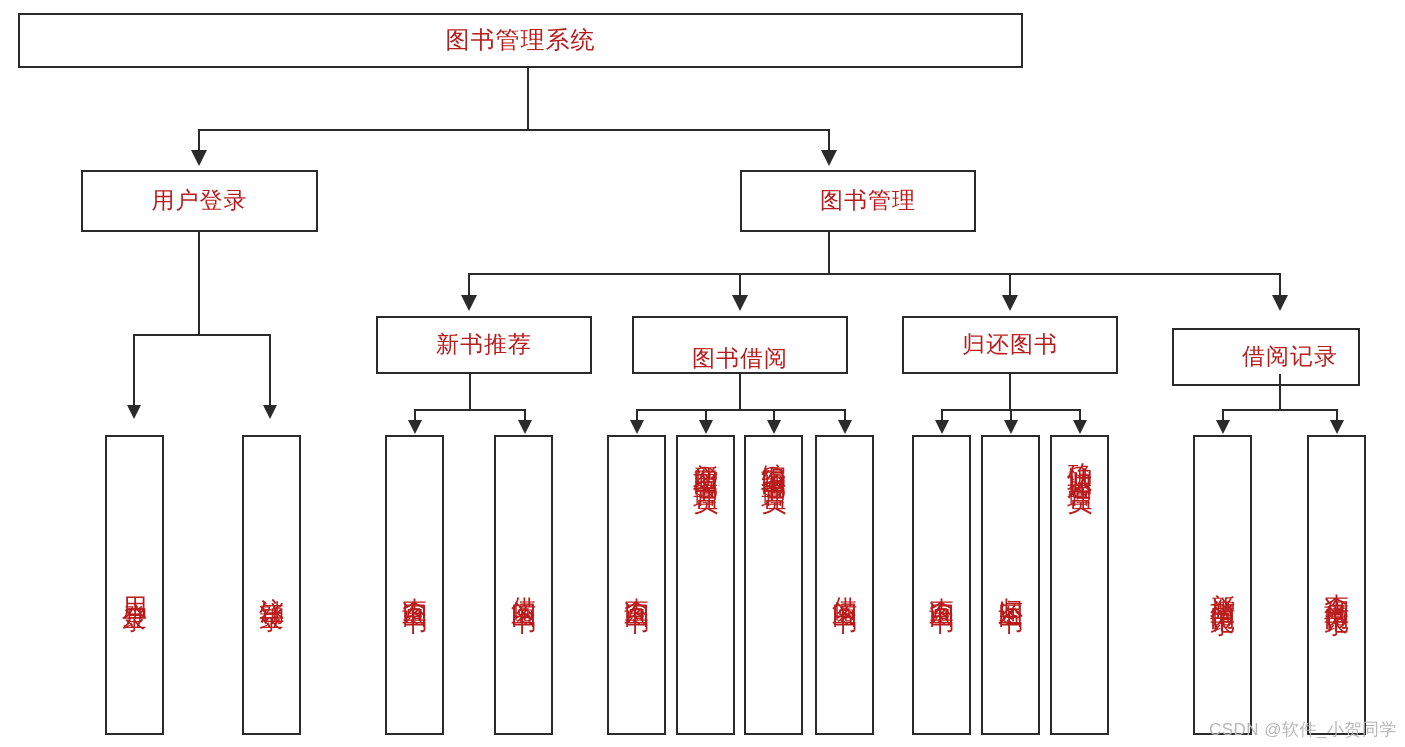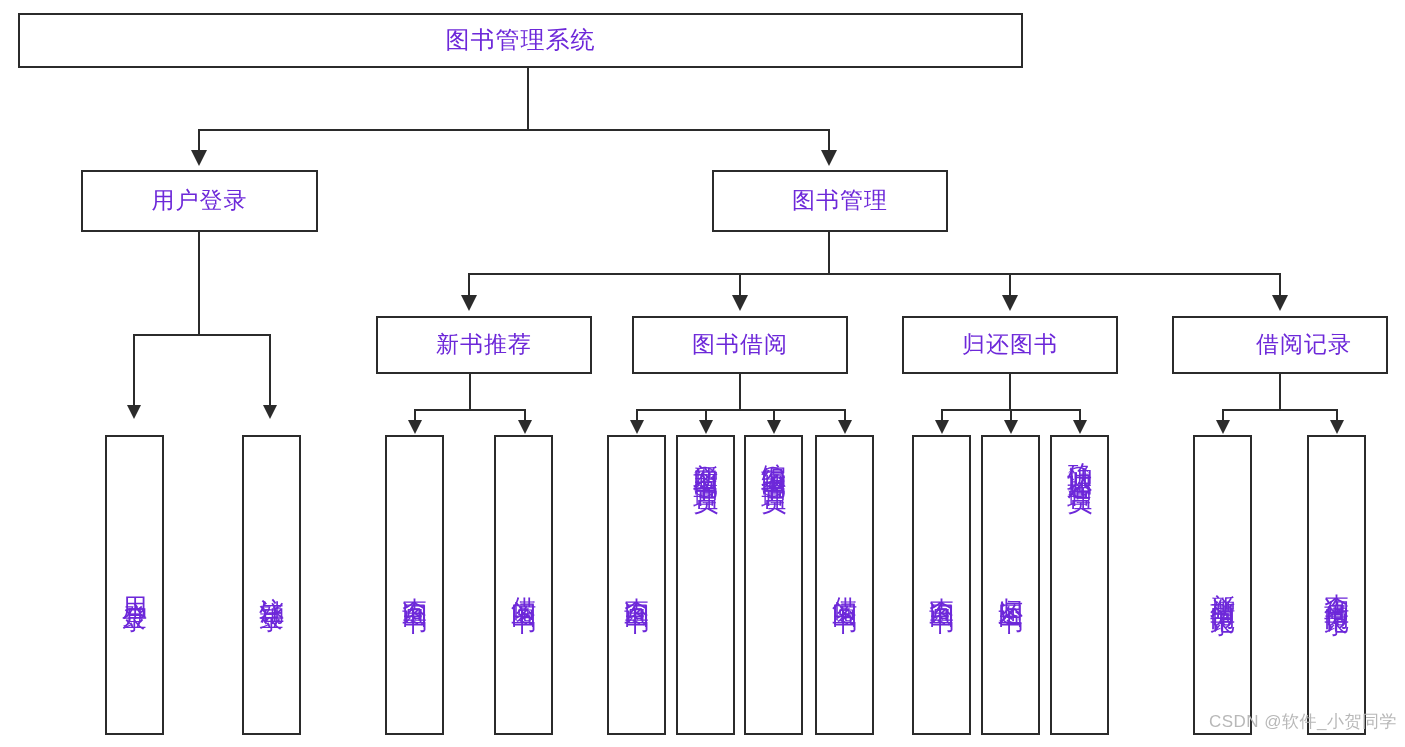--- a/index.html
+++ b/index.html
@@ -18,21 +18,21 @@
     overflow: hidden;
   }
   .node {
     position: absolute;
     box-sizing: border-box;
     background: #ffffff;
     border: 2px solid #2b2b2b;
     display: flex;
     align-items: center;
     justify-content: center;
-    color: #6d28d9;
+    color: #b91c1c;
   }
   .node-label {
     display: block;
     text-align: center;
     line-height: 1.18;
     white-space: nowrap;
   }
   
   .h-node .node-label {
     font-size: 23px;
@@ -76,21 +76,21 @@
   }
   .arrow-sm {
     border-left-width: 7px;
     border-right-width: 7px;
     border-top-width: 14px;
   }
 
   #watermark {
     position: absolute;
     right: 8px;
-    bottom: 14px;
+    bottom: 6px;
     font-size: 17px;
     color: #b8b8b8;
     white-space: nowrap;
     letter-spacing: 0.5px;
   }
 </style>
 </head>
 <body>
 
 <div id="canvas">
@@ -103,21 +103,21 @@
   <div class="conn hline" style="left:198px; top:129px; width:632px; height:2px;"></div>
   <div class="conn vline" style="left:198px; top:129px; width:2px; height:22px;"></div>
   <div class="arrow" style="left:191px; top:150px;"></div>
   <div class="conn vline" style="left:828px; top:129px; width:2px; height:22px;"></div>
   <div class="arrow" style="left:821px; top:150px;"></div>
 
   <div class="node h-node" id="n-user-login" style="left:81px; top:170px; width:237px; height:62px;">
     <span class="node-label">用户登录</span>
   </div>
 
-  <div class="node h-node" id="n-book-manage" style="left:712px; top:170px; width:236px; height:62px;padding-left:20px;">
+  <div class="node h-node" id="n-book-manage" style="left:740px; top:170px; width:236px; height:62px;padding-left:20px;">
     <span class="node-label">图书管理</span>
   </div>
 
   <div class="conn vline" style="left:198px; top:232px; width:2px; height:103px;"></div>
   <div class="conn hline" style="left:133px; top:334px; width:138px; height:2px;"></div>
   <div class="conn vline" style="left:133px; top:334px; width:2px; height:72px;"></div>
   <div class="arrow arrow-sm" style="left:127px; top:405px;"></div>
   <div class="conn vline" style="left:269px; top:334px; width:2px; height:72px;"></div>
   <div class="arrow arrow-sm" style="left:263px; top:405px;"></div>
 
@@ -132,27 +132,27 @@
 
   <div class="conn vline" style="left:1009px; top:273px; width:2px; height:23px;"></div>
   <div class="arrow" style="left:1002px; top:295px;"></div>
 
   <div class="conn vline" style="left:1279px; top:273px; width:2px; height:23px;"></div>
   <div class="arrow" style="left:1272px; top:295px;"></div>
 
   <div class="node h-node" id="n-new-book-rec" style="left:376px; top:316px; width:216px; height:58px;">
     <span class="node-label">新书推荐</span>
   </div>
-  <div class="node h-node" id="n-book-borrow" style="left:632px; top:316px; width:216px; height:58px;">
+  <div class="node h-node" id="n-book-borrow" style="left:632px; top:316px; width:216px; height:58px;align-items:flex-end;">
     <span class="node-label">图书借阅</span>
   </div>
   <div class="node h-node" id="n-current-borrow" style="left:902px; top:316px; width:216px; height:58px;">
     <span class="node-label">归还图书</span>
   </div>
-  <div class="node h-node" id="n-borrow-record" style="left:1172px; top:316px; width:216px; height:58px;padding-left:48px;">
+  <div class="node h-node" id="n-borrow-record" style="left:1172px; top:328px; width:188px; height:58px;padding-left:48px;">
     <span class="node-label">借阅记录</span>
   </div>
 
   <div class="conn vline" style="left:469px; top:374px; width:2px; height:36px;"></div>
   <div class="conn hline" style="left:414px; top:409px; width:112px; height:2px;"></div>
   <div class="conn vline" style="left:414px; top:409px; width:2px; height:12px;"></div>
   <div class="arrow arrow-sm" style="left:408px; top:420px;"></div>
   <div class="conn vline" style="left:524px; top:409px; width:2px; height:12px;"></div>
   <div class="arrow arrow-sm" style="left:518px; top:420px;"></div>
 

